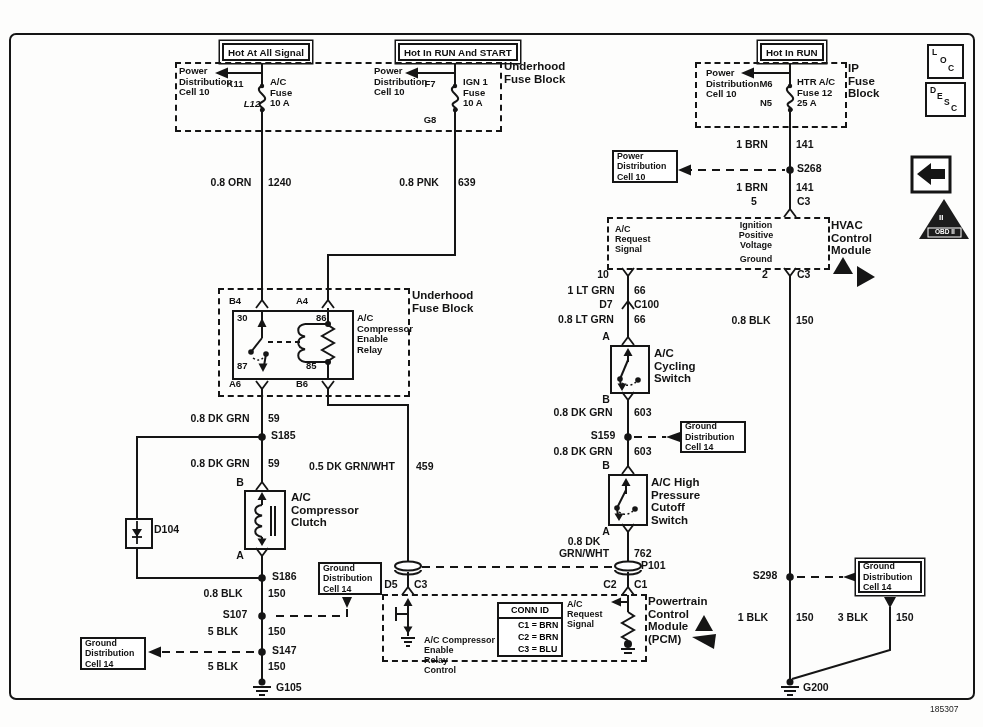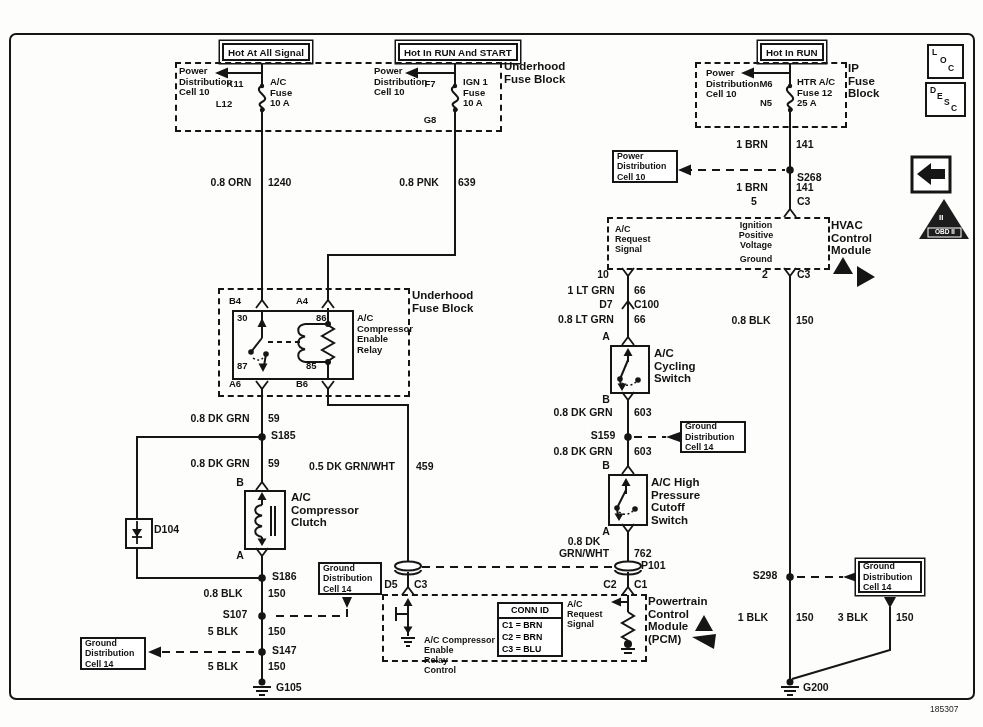--- a/index.html
+++ b/index.html
@@ -15,21 +15,21 @@
   .big{font-size:11.5px;line-height:1.1;}
   .banner{position:absolute;background:#fff;border:2px solid #151515;box-shadow:0 0 0 2px #fff,0 0 0 3.5px #151515;display:flex;align-items:center;justify-content:center;font:bold 9.8px "Liberation Sans",sans-serif;color:#111;padding:1px 4px;white-space:nowrap;}
   .dashbox{position:absolute;border:2px dashed #151515;}
   .solidbox{position:absolute;border:2px solid #151515;background:transparent;}
   .refbox{position:absolute;border:2px solid #151515;background:#fff;display:flex;align-items:center;justify-content:flex-start;text-align:left;font:bold 8.8px/1.18 "Liberation Sans",sans-serif;color:#111;white-space:pre-line;padding:2px 3px;box-sizing:border-box;}
   .dbl{box-shadow:0 0 0 2px #fff,0 0 0 3.5px #151515;}
   .iconbox{position:absolute;border:2.5px solid #151515;background:#fff;}
   .iconbox span{position:absolute;font:bold 8.5px "Liberation Sans",sans-serif;color:#111;}
   .connid{position:absolute;left:497px;top:602px;width:66px;background:#fff;border:2px solid #151515;box-sizing:border-box;}
   .connid .hdr{border-bottom:2px solid #151515;text-align:center;font:bold 9px/13px "Liberation Sans",sans-serif;}
-  .connid .row{font:bold 8.8px/12px "Liberation Sans",sans-serif;padding-left:3px;}
+  .connid .row{font:bold 8.8px/12px "Liberation Sans",sans-serif;padding-left:19px;}
   .wht{color:#fff;}
 </style>
 </head>
 <body>
 
 <div id="stage">
 
   <div class="frame"></div>
   <div class="docnum">185307</div>
 
@@ -294,21 +294,21 @@
 Distribution
 Cell 14</div>
   <div class="refbox dbl" style="left:858px;top:561px;width:64px;height:32px;">Ground
 Distribution
 Cell 14</div>
 
   <div class="lbl sm" style="left:179px;top:66px;">Power
 Distribution
 Cell 10</div>
   <div class="lbl sm r" style="left:221px;top:79px;width:28px;">K11</div>
-  <div class="lbl sm r" style="left:210px;top:99px;width:28px;">L12</div>
+  <div class="lbl sm r" style="left:238px;top:99px;width:28px;font-style:italic;">L12</div>
   <div class="lbl sm" style="left:270px;top:77px;">A/C
 Fuse
 10 A</div>
   <div class="lbl sm" style="left:374px;top:66px;">Power
 Distribution
 Cell 10</div>
   <div class="lbl sm r" style="left:418px;top:79px;width:24px;">F7</div>
   <div class="lbl sm r" style="left:418px;top:115px;width:24px;">G8</div>
   <div class="lbl sm" style="left:463px;top:77px;">IGN 1
 Fuse
@@ -368,21 +368,21 @@
   <div class="lbl r" style="left:190px;top:626px;width:66px;">5 BLK</div>
   <div class="lbl" style="left:268px;top:626px;">150</div>
   <div class="lbl r" style="left:190px;top:661px;width:66px;">5 BLK</div>
   <div class="lbl" style="left:268px;top:661px;">150</div>
 
   <div class="lbl r" style="left:722px;top:612px;width:62px;">1 BLK</div>
   <div class="lbl" style="left:796px;top:612px;">150</div>
   <div class="lbl r" style="left:822px;top:612px;width:62px;">3 BLK</div>
   <div class="lbl" style="left:896px;top:612px;">150</div>
 
-  <div class="lbl" style="left:797px;top:163px;margin-top:9px;">S268</div>
+  <div class="lbl" style="left:797px;top:163px;">S268</div>
   <div class="lbl" style="left:271px;top:430px;">S185</div>
   <div class="lbl" style="left:272px;top:571px;">S186</div>
   <div class="lbl r" style="left:216px;top:609px;width:38px;">S107</div>
   <div class="lbl" style="left:272px;top:645px;">S147</div>
   <div class="lbl r" style="left:584px;top:430px;width:38px;">S159</div>
   <div class="lbl r" style="left:746px;top:570px;width:38px;">S298</div>
   <div class="lbl" style="left:276px;top:682px;">G105</div>
   <div class="lbl" style="left:803px;top:682px;">G200</div>
   <div class="lbl" style="left:154px;top:524px;">D104</div>
 

